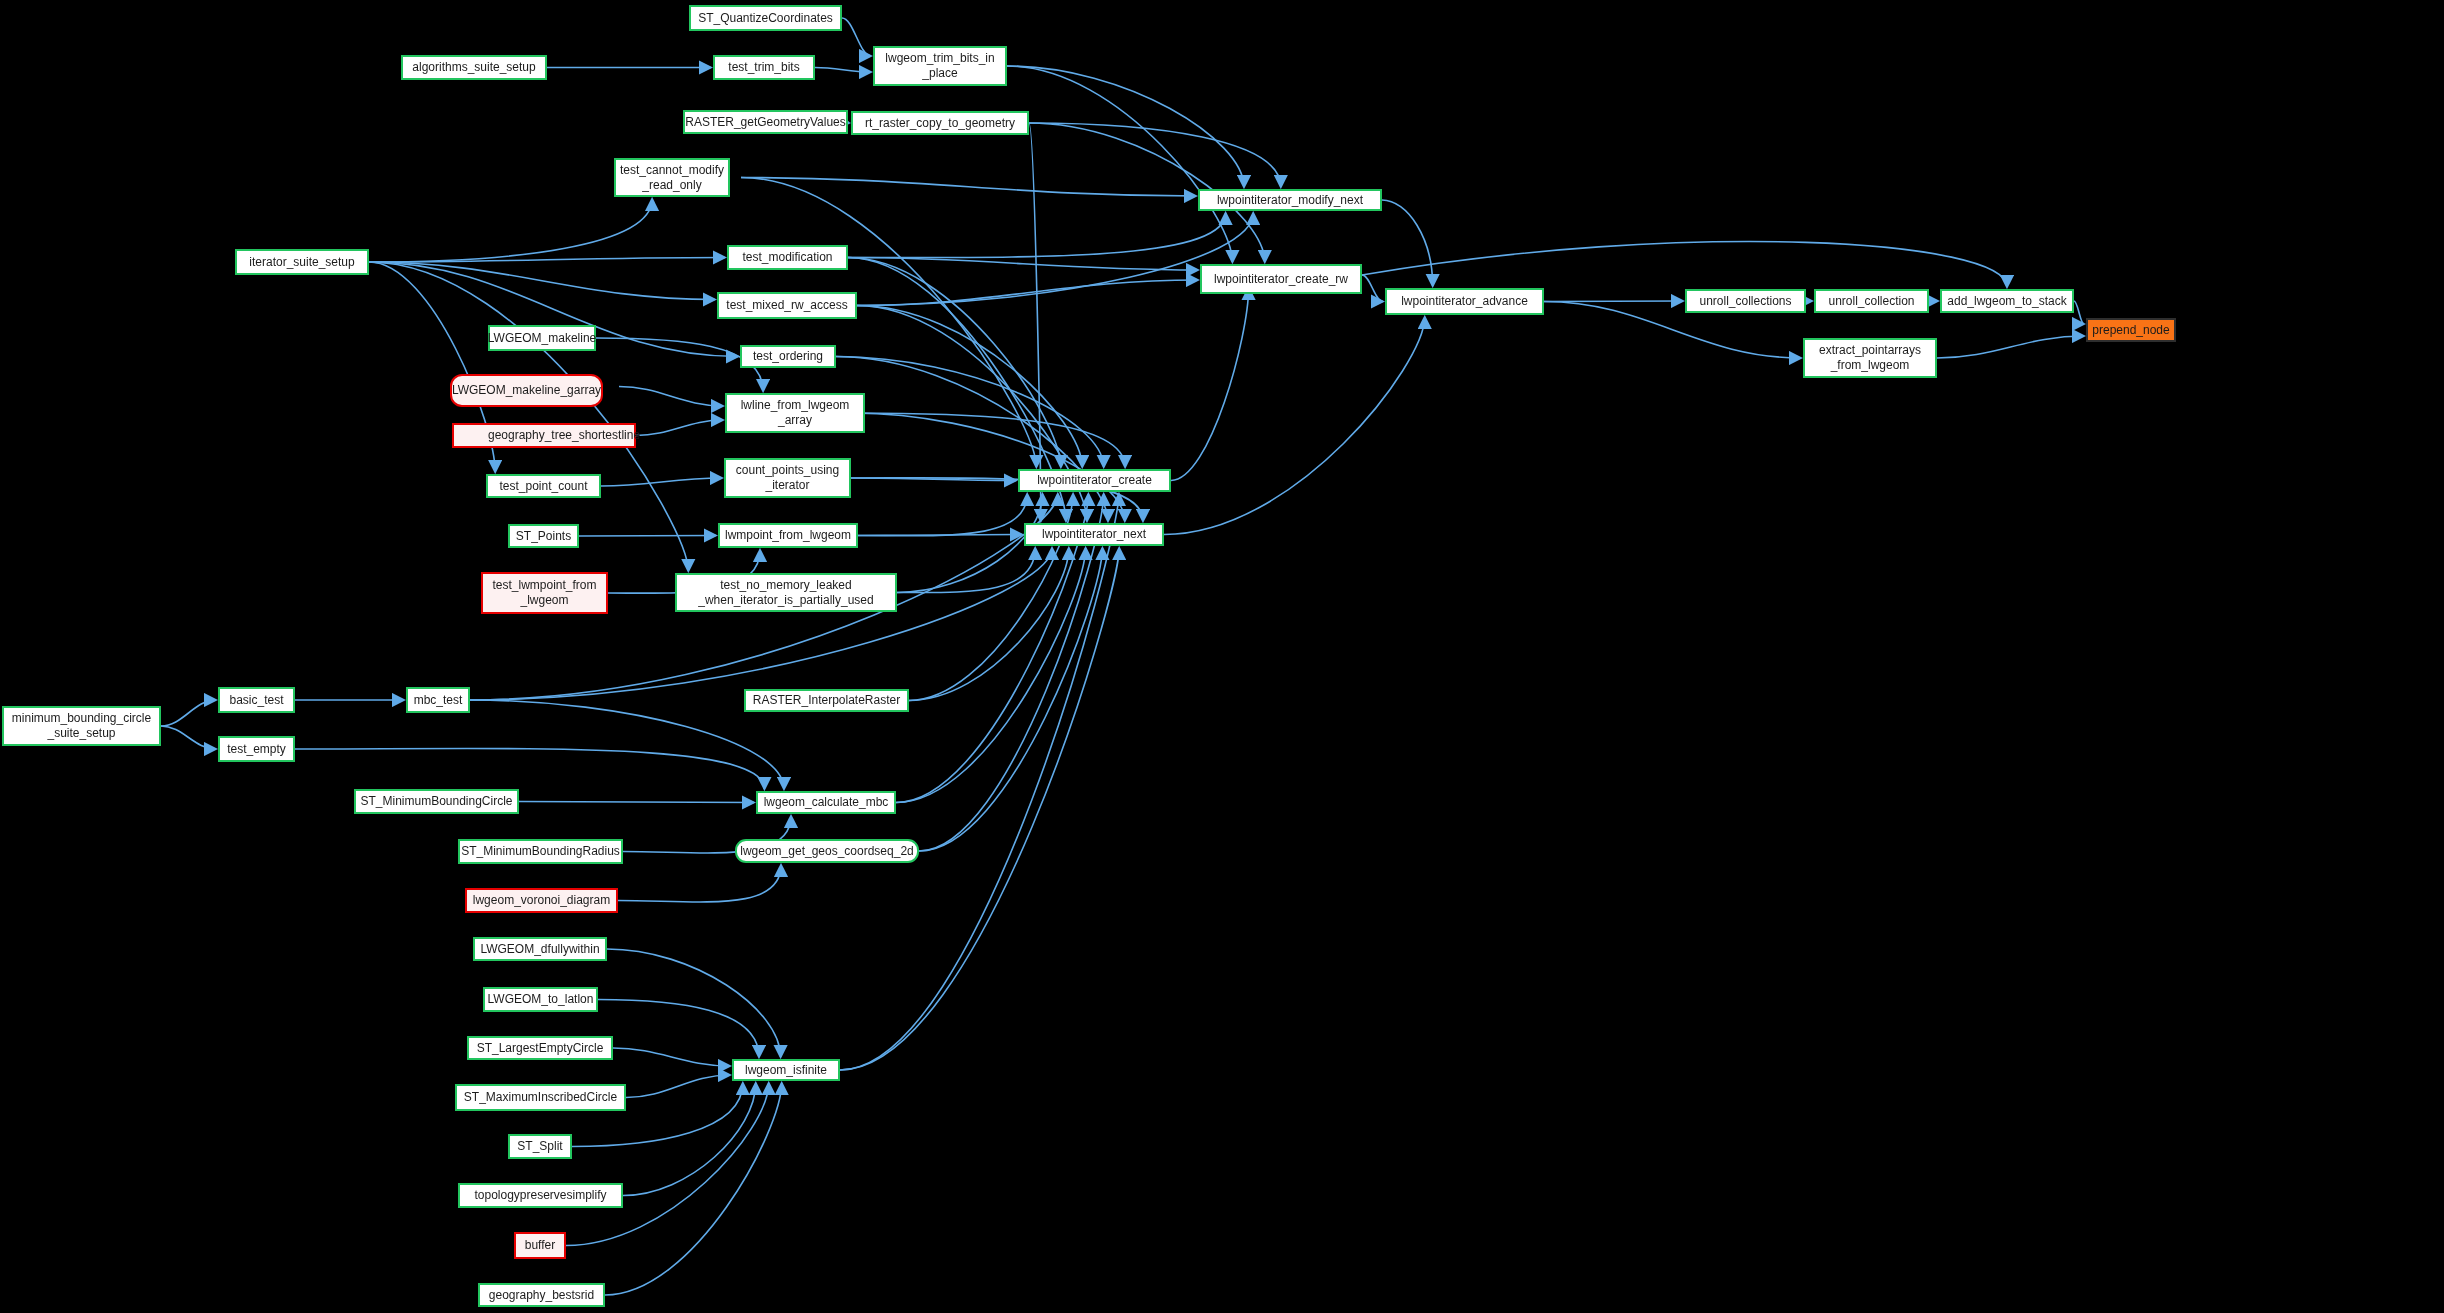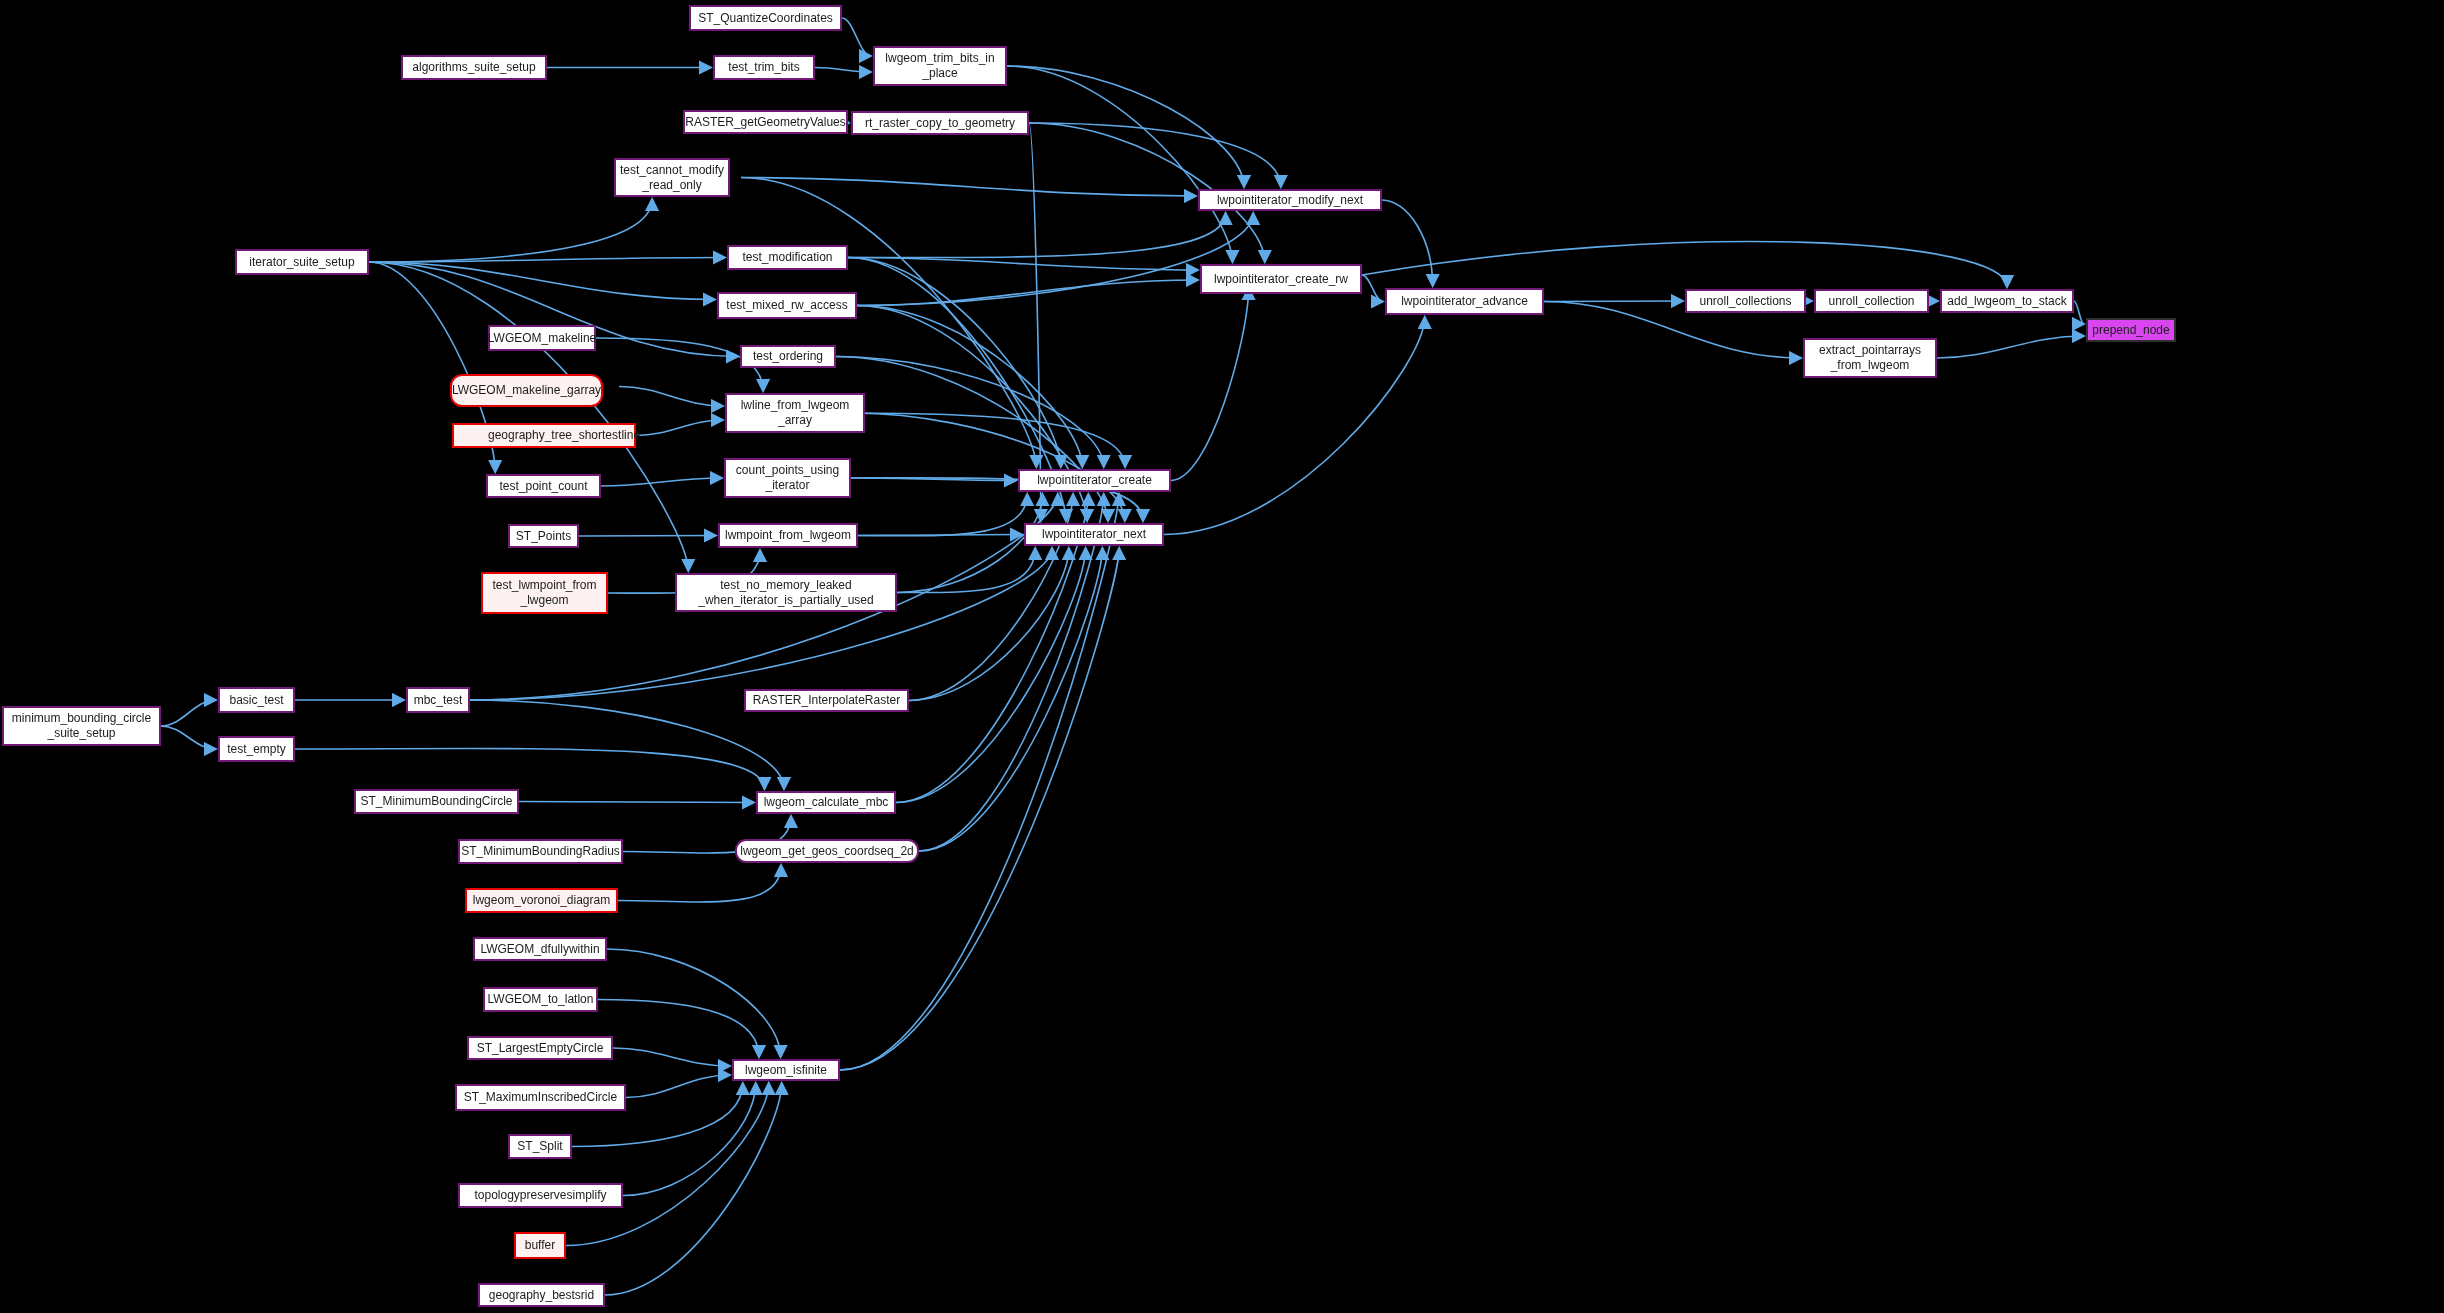--- a/index.html
+++ b/index.html
@@ -1,23 +1,23 @@
 <!DOCTYPE html>
 <html><head>
 <meta charset="utf-8">
 <style>
   html,body{margin:0;padding:0;background:#000;}
   #canvas{position:relative;width:2444px;height:1313px;background:#000;overflow:hidden;
           font-family:"Liberation Sans", sans-serif;}
   #edges{position:absolute;left:0;top:0;}
   .node{position:absolute;box-sizing:border-box;display:flex;align-items:center;justify-content:center;
-        text-align:center;background:#fff;border:2px solid #701a75;color:#1c1c1c;
+        text-align:center;background:#fff;border:2px solid #22c55e;color:#1c1c1c;
         font-size:12px;line-height:1.22;white-space:pre-line;cursor:pointer;}
   .node.truncated{border-color:#e60000;background:#fdf1f1;}
-  .node.current{background:#d946ef;border-color:#2e2e2e;cursor:default;}
+  .node.current{background:#f97316;border-color:#2e2e2e;cursor:default;}
 </style>
 </head>
 <body>
 
 <div id="canvas">
   <svg id="edges" width="2444" height="1313">
       <defs>
         <marker id="arr" viewBox="0 0 10 10" refX="8.5" refY="5" markerWidth="9" markerHeight="9" orient="auto-start-reverse">
           <path d="M0,0 L10,5 L0,10 z" fill="#60aae8"></path>
         </marker>

